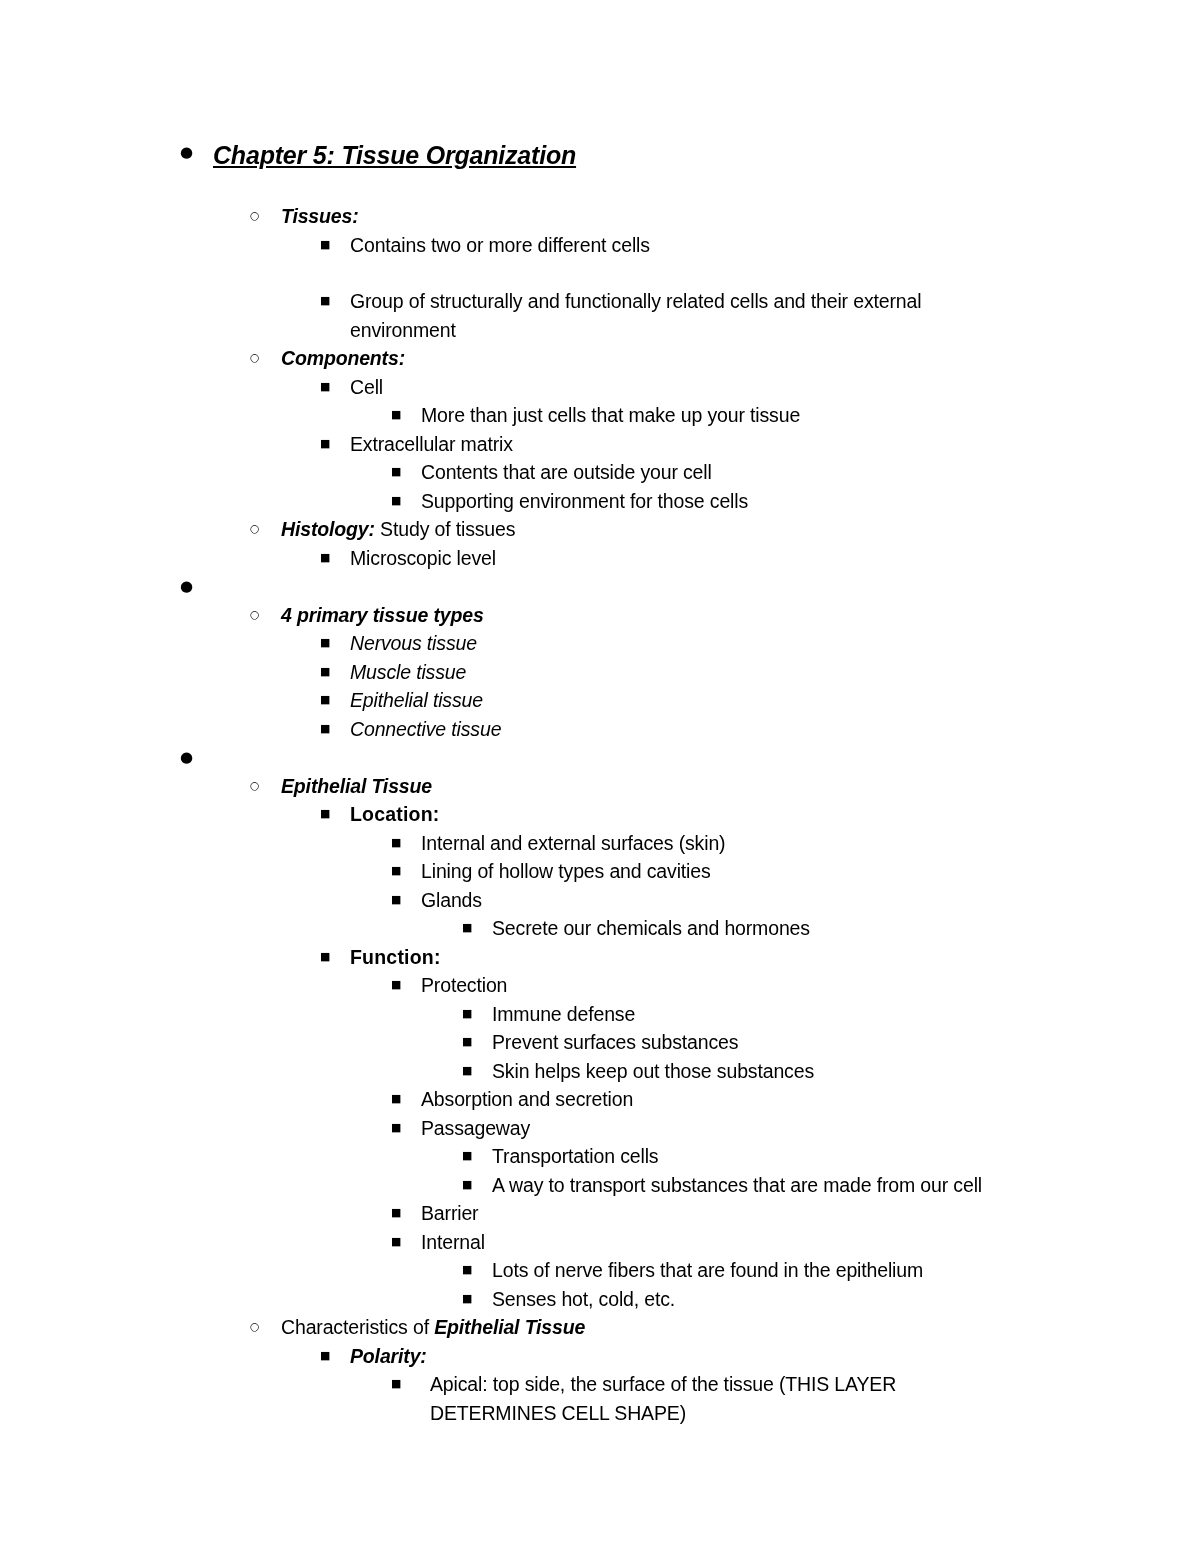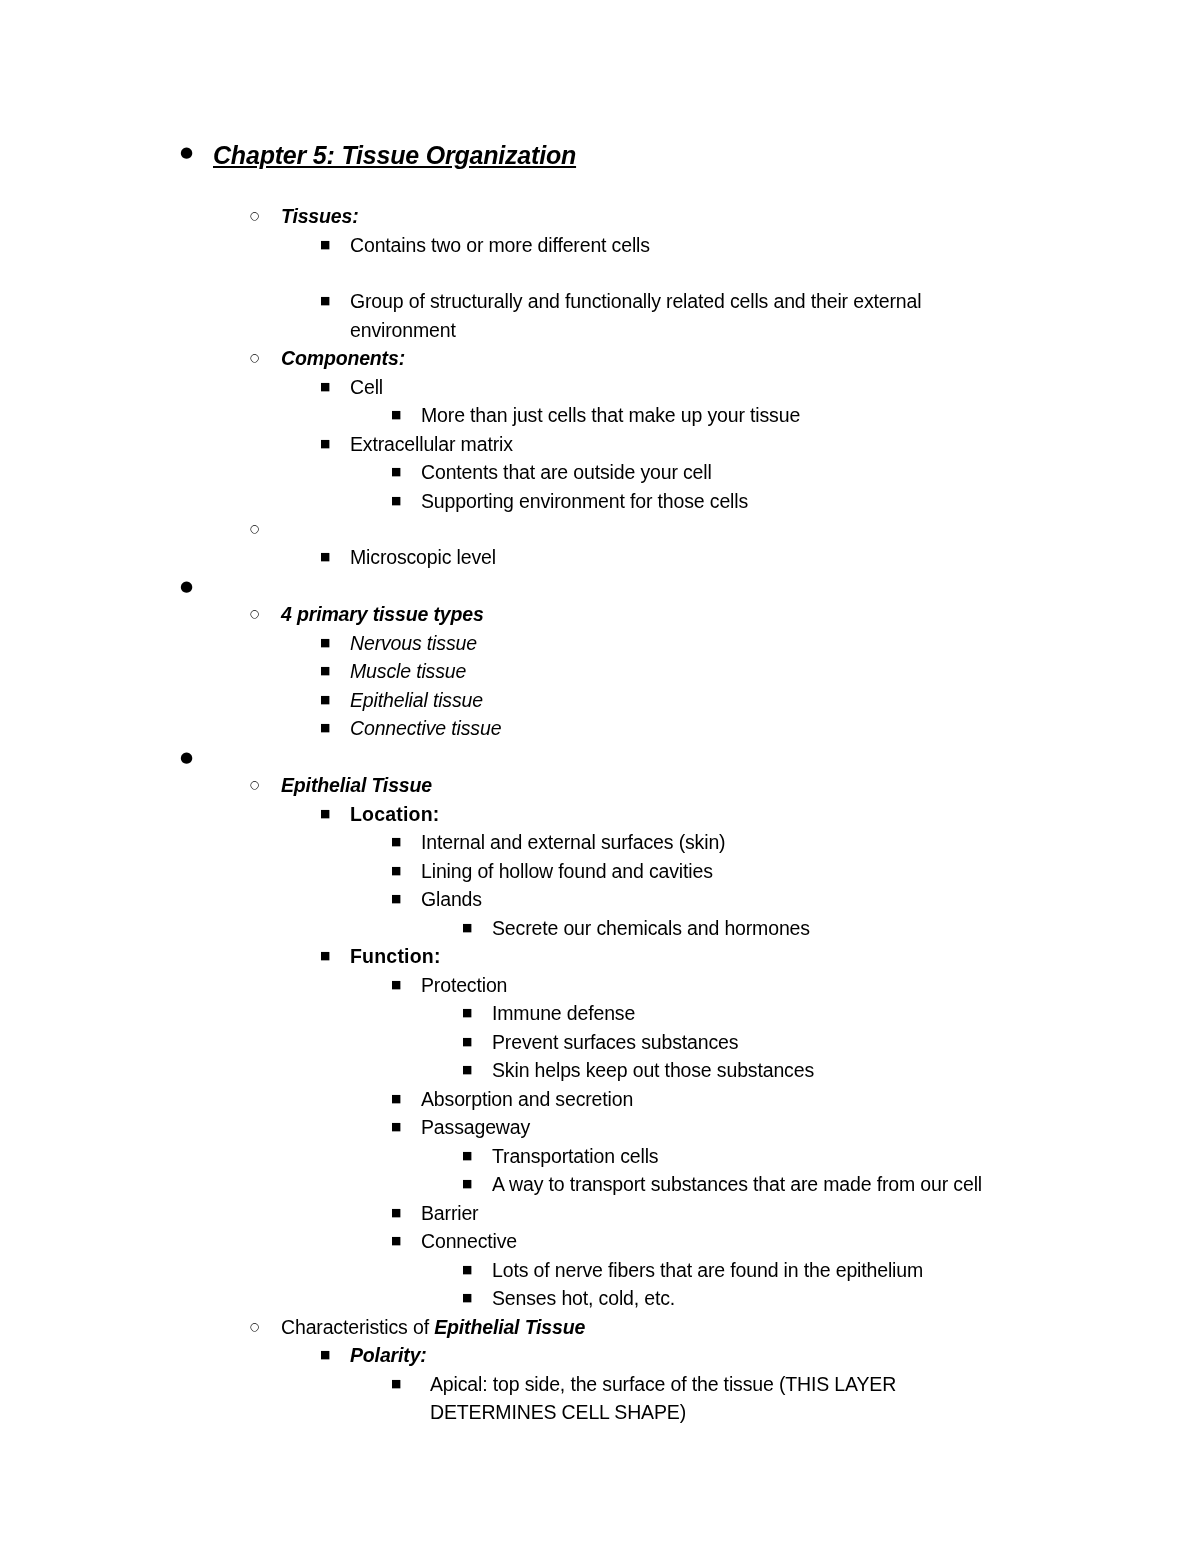--- a/index.html
+++ b/index.html
@@ -156,20 +156,21 @@
     <span class="txt"><span class="n">Contents that are outside your cell</span></span>
   </div>
 
   <div class="row lv4">
     <span class="bullet b-square">■</span>
     <span class="txt"><span class="n">Supporting environment for those cells</span></span>
   </div>
 
   <div class="row lv2">
     <span class="bullet b-circle">○</span>
+    <span class="txt"><span class="bi">Histology:</span><span class="n"> Study of tissues</span></span>
   </div>
 
   <div class="row lv3">
     <span class="bullet b-square">■</span>
     <span class="txt"><span class="n">Microscopic level</span></span>
   </div>
 
   <div class="row lv1 empty">
     <span class="bullet b-disc">●</span>
     <span class="txt">&nbsp;</span>
@@ -211,21 +212,21 @@
     <span class="bullet b-square">■</span>
     <span class="txt"><span class="b">Location:</span></span>
   </div>
 
   <div class="row lv4">
     <span class="bullet b-square">■</span>
     <span class="txt"><span class="n">Internal and external surfaces (skin)</span></span>
   </div>
   <div class="row lv4">
     <span class="bullet b-square">■</span>
-    <span class="txt"><span class="n">Lining of hollow found and cavities</span></span>
+    <span class="txt"><span class="n">Lining of hollow types and cavities</span></span>
   </div>
   <div class="row lv4">
     <span class="bullet b-square">■</span>
     <span class="txt"><span class="n">Glands</span></span>
   </div>
   <div class="row lv5">
     <span class="bullet b-square">■</span>
     <span class="txt"><span class="n">Secrete our chemicals and hormones</span></span>
   </div>
 
@@ -269,21 +270,21 @@
     <span class="txt"><span class="n">A way to transport substances that are made from our cell</span></span>
   </div>
 
   <div class="row lv4">
     <span class="bullet b-square">■</span>
     <span class="txt"><span class="n">Barrier</span></span>
   </div>
 
   <div class="row lv4">
     <span class="bullet b-square">■</span>
-    <span class="txt"><span class="n">Connective</span></span>
+    <span class="txt"><span class="n">Internal</span></span>
   </div>
   <div class="row lv5">
     <span class="bullet b-square">■</span>
     <span class="txt"><span class="n">Lots of nerve fibers that are found in the epithelium</span></span>
   </div>
   <div class="row lv5">
     <span class="bullet b-square">■</span>
     <span class="txt"><span class="n">Senses hot, cold, etc.</span></span>
   </div>
 

